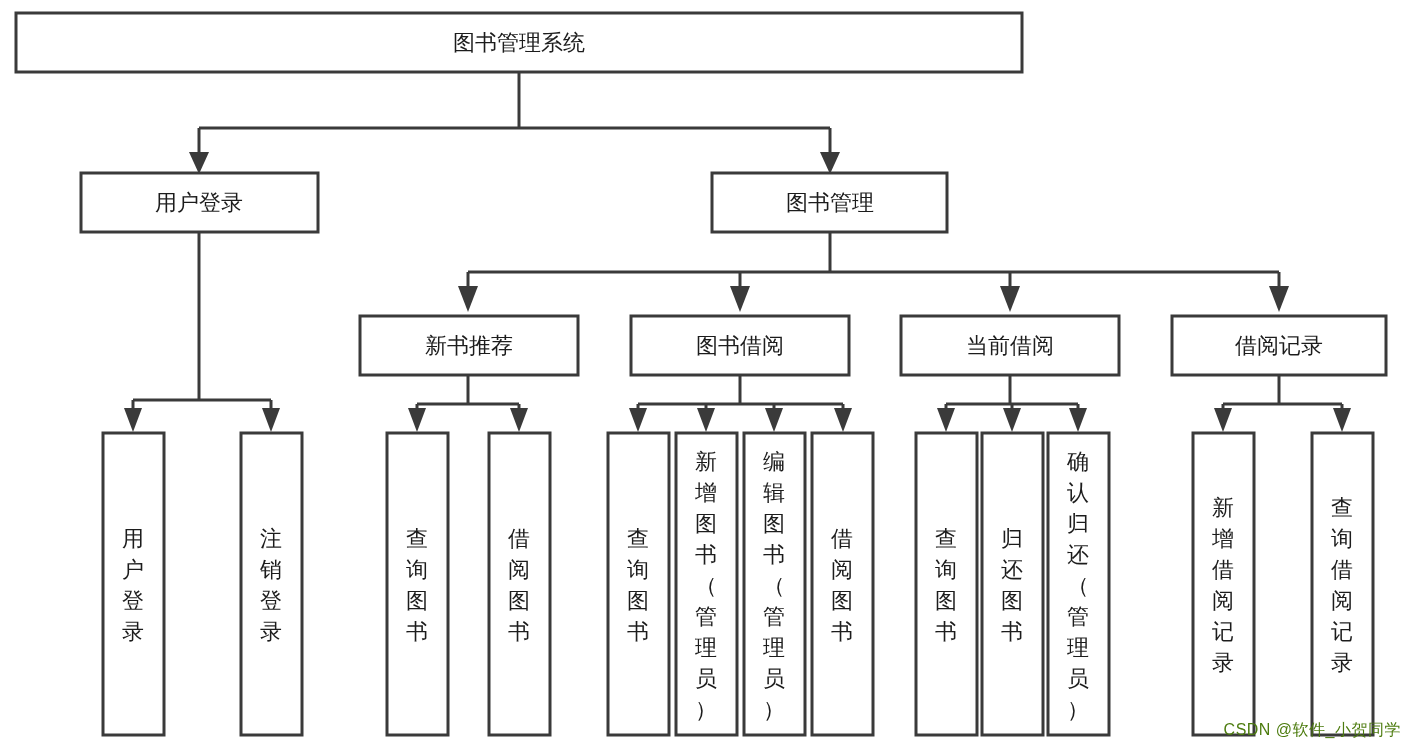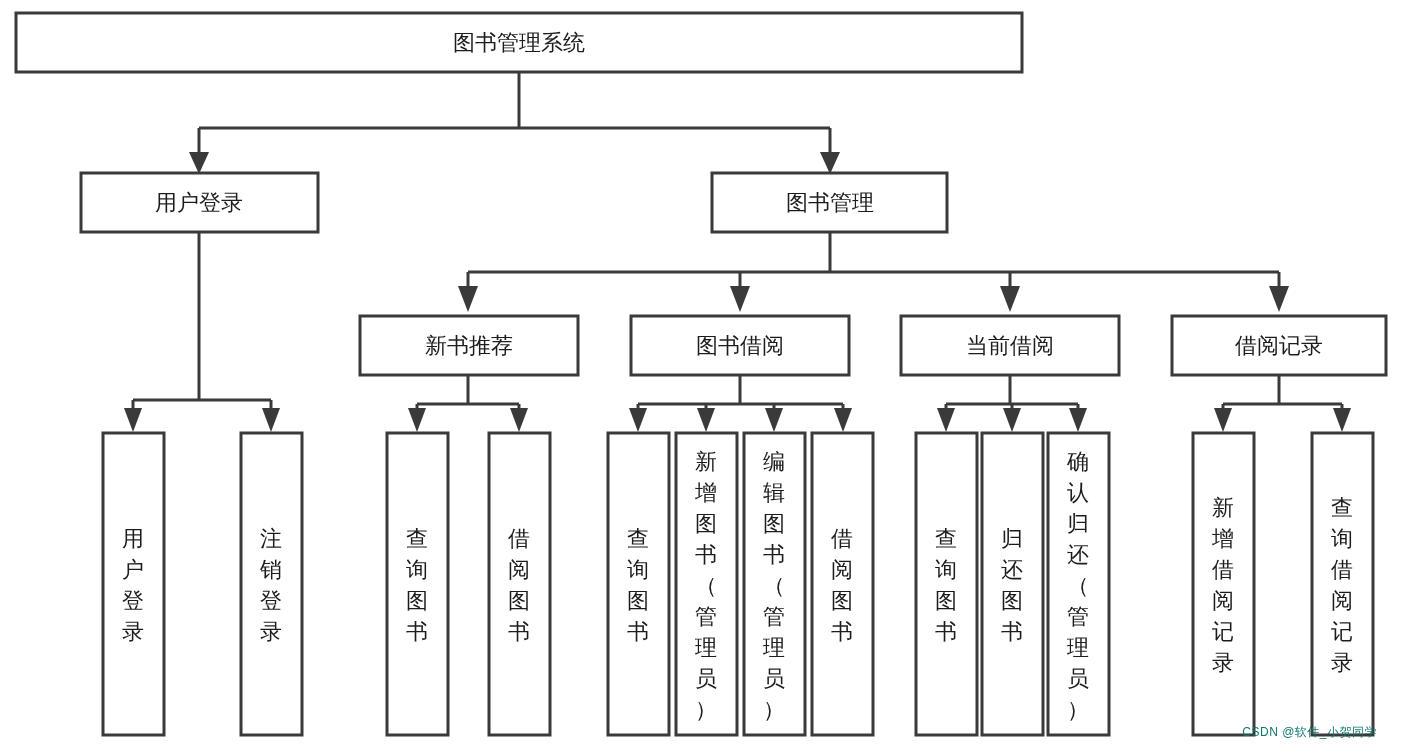--- a/index.html
+++ b/index.html
@@ -48,25 +48,25 @@
     dominant-baseline: middle;
   }
   .node-label-v {
     font-family: "Liberation Sans", "DejaVu Sans", sans-serif;
     font-size: 22px;
     fill: #1c1c1c;
     text-anchor: middle;
   }
   .watermark {
     position: absolute;
-    right: 28px;
+    right: 4px;
     bottom: 6px;
     font-family: "Liberation Sans", "DejaVu Sans", sans-serif;
-    font-size: 12px;
-    color: #0f766e;
+    font-size: 16px;
+    color: #4d7c0f;
     white-space: nowrap;
     letter-spacing: 0.5px;
   }
 </style>
 </head>
 <body>
 
 <div id="diagram-root">
 
   <svg class="diagram" viewBox="0 0 1405 747" xmlns="http://www.w3.org/2000/svg">

